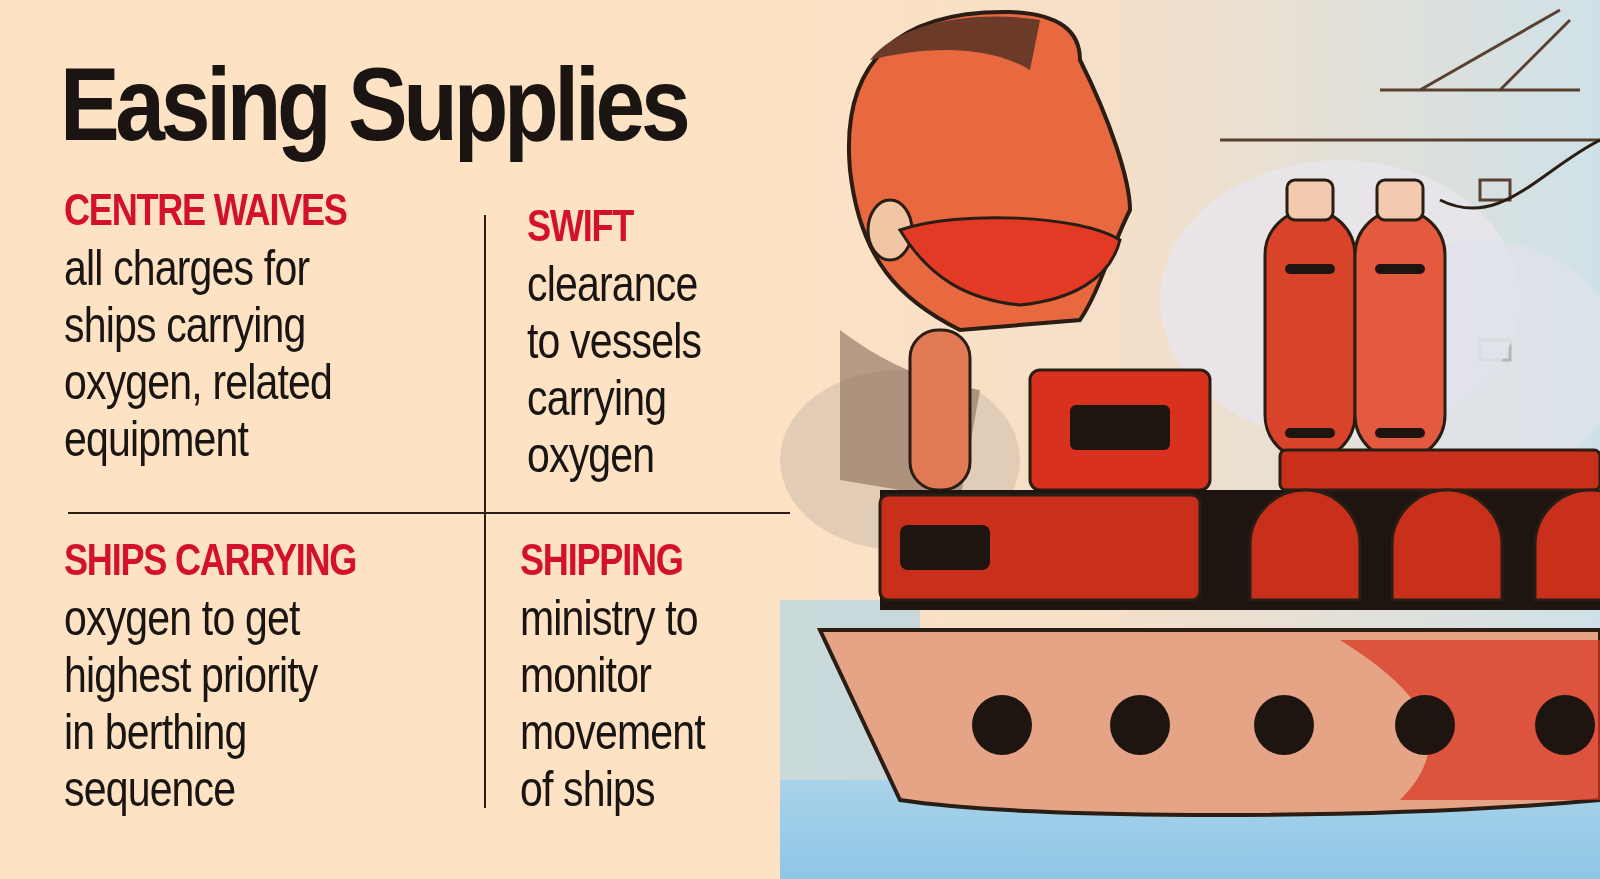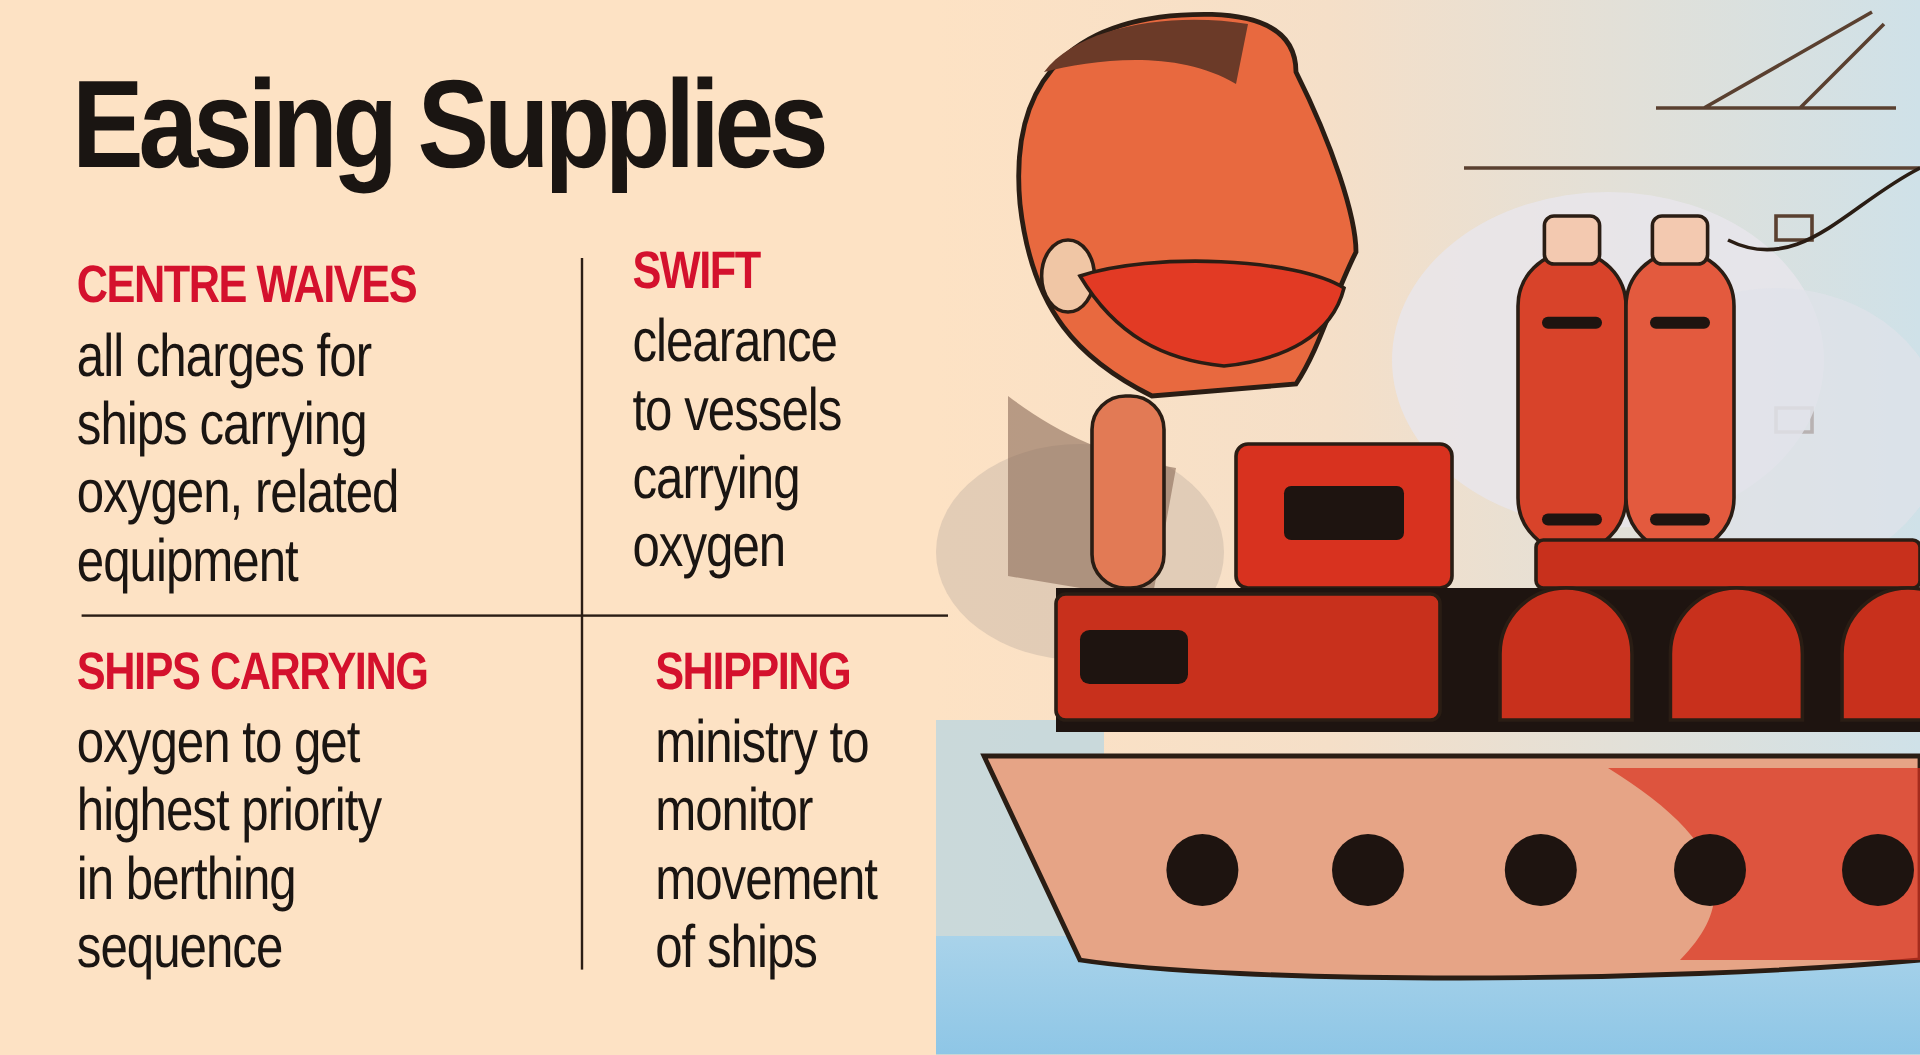--- a/index.html
+++ b/index.html
@@ -93,21 +93,21 @@
   <circle cx="504" cy="725" r="30" fill="#1e1410"></circle>
   <circle cx="645" cy="725" r="30" fill="#1e1410"></circle>
   <circle cx="785" cy="725" r="30" fill="#1e1410"></circle>
 </svg>
 
 <div class="title">Easing Supplies</div>
 
 <div class="vline"></div>
 <div class="hline"></div>
 
-<div class="cell" style="left:64px; top:216px;">
+<div class="cell" style="left:64px; top:188px;">
   <div class="head">CENTRE WAIVES</div>
   <div class="body">
     <div>all charges for</div>
     <div>ships carrying</div>
     <div>oxygen, related</div>
     <div>equipment</div>
   </div>
 </div>
 
 <div class="cell" style="left:527px; top:204px;">
@@ -123,21 +123,21 @@
 <div class="cell" style="left:64px; top:538px;">
   <div class="head">SHIPS CARRYING</div>
   <div class="body">
     <div>oxygen to get</div>
     <div>highest priority</div>
     <div>in berthing</div>
     <div>sequence</div>
   </div>
 </div>
 
-<div class="cell" style="left:546px; top:538px;">
+<div class="cell" style="left:520px; top:538px;">
   <div class="head">SHIPPING</div>
   <div class="body">
     <div>ministry to</div>
     <div>monitor</div>
     <div>movement</div>
     <div>of ships</div>
   </div>
 </div>
 
 </body></html>

